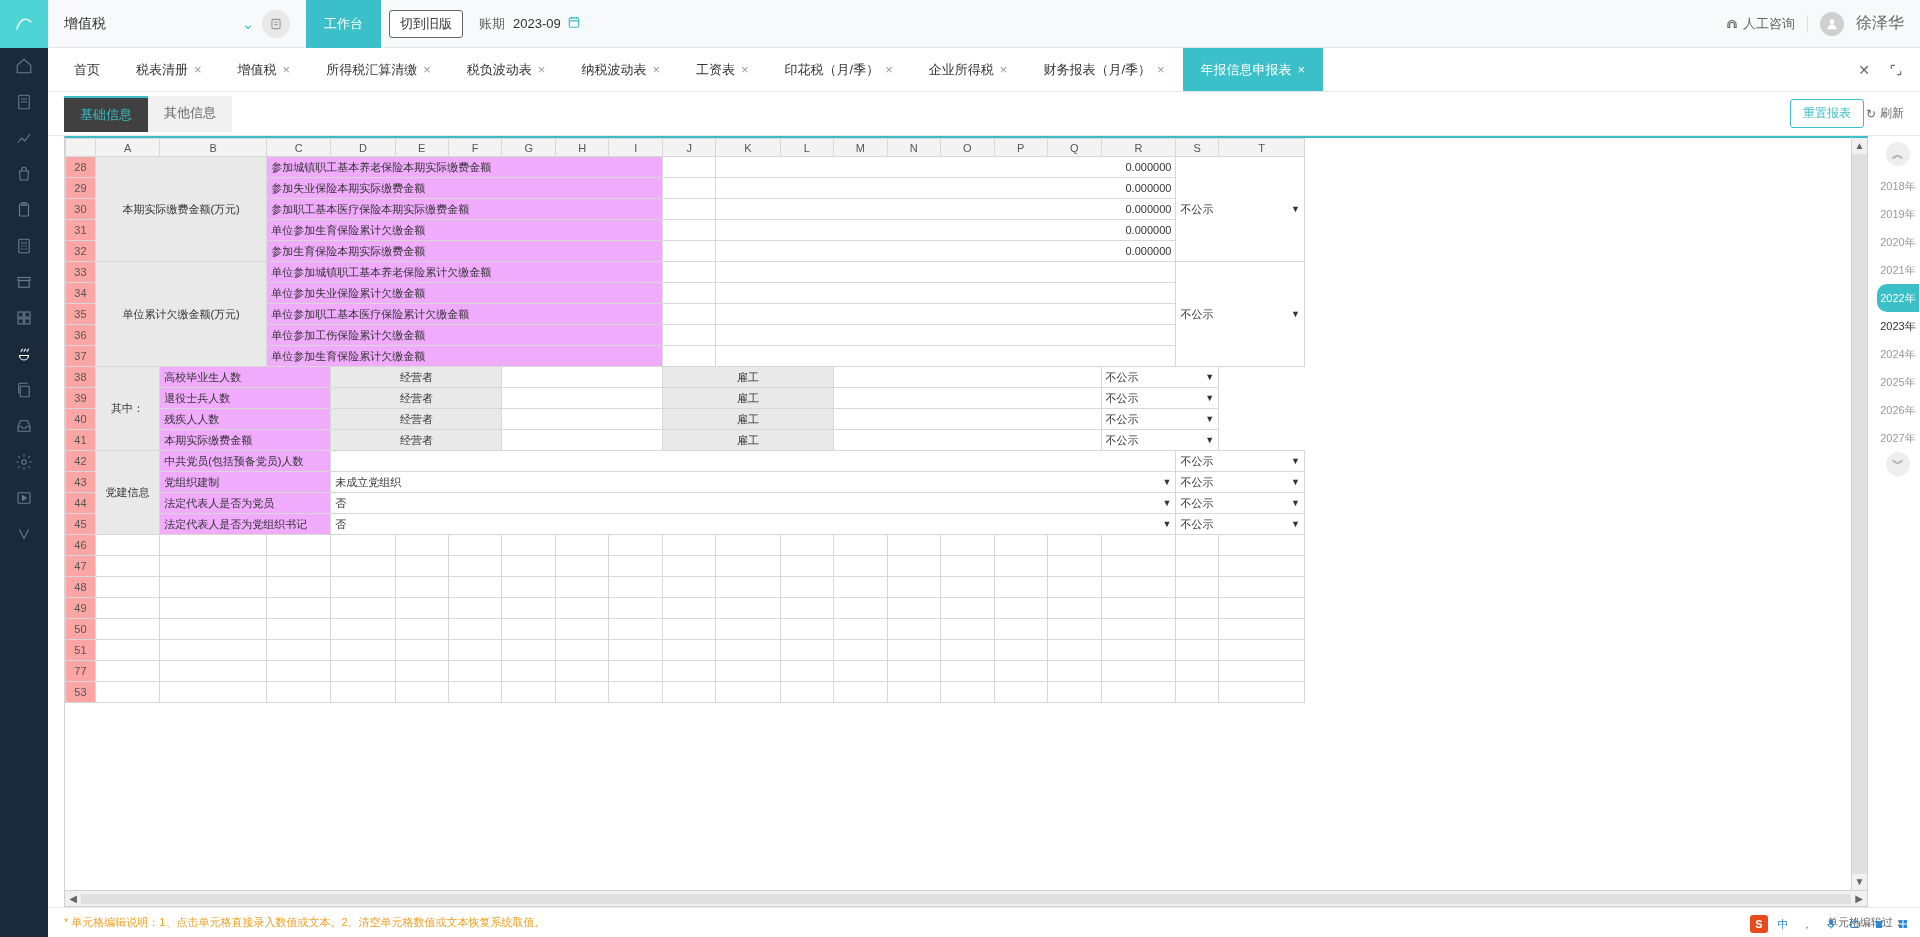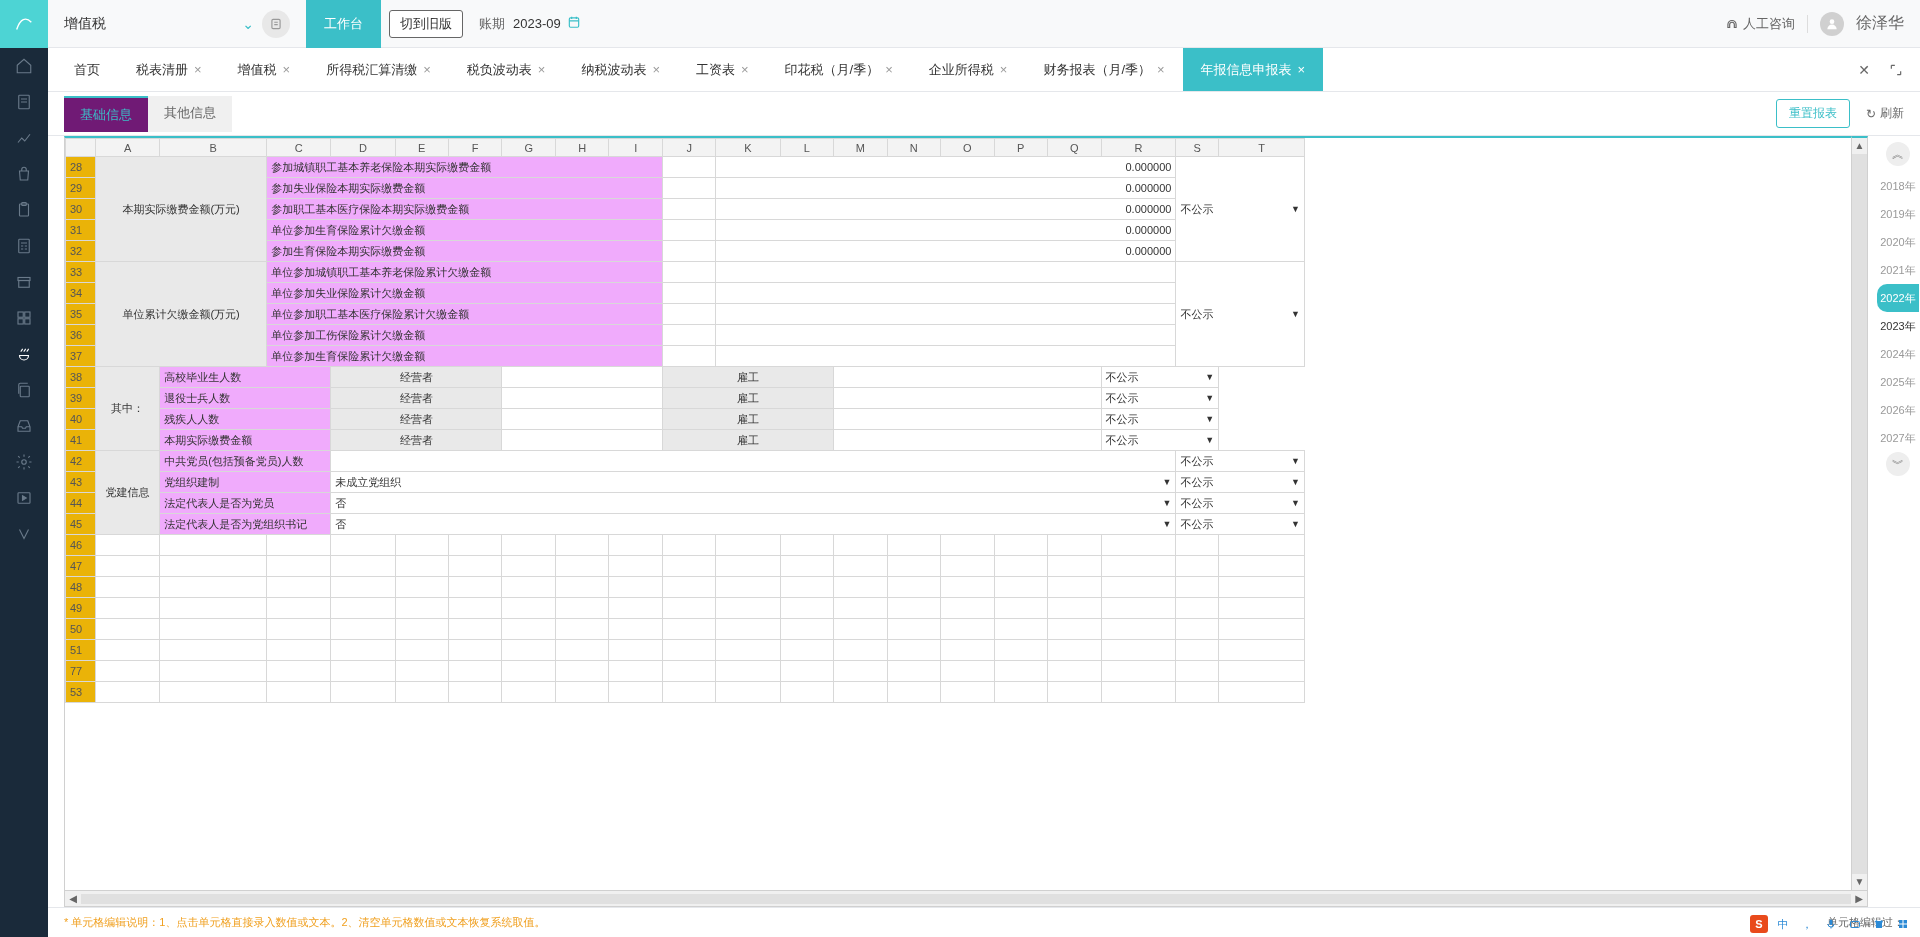--- a/index.html
+++ b/index.html
@@ -29,32 +29,32 @@
 .tabs { height: 44px; display: flex; align-items: stretch; border-bottom: 1px solid #e5e7eb; background: #fff; padding-left: 8px; }
 .tab { padding: 0 18px; display: flex; align-items: center; gap: 6px; font-size: 13px; color: #333; cursor: pointer; white-space: nowrap; }
 .tab.active { background: #3bbfc8; color: #fff; }
 .tab-close { color: #999; font-size: 13px; }
 .tab.active .tab-close { color: #fff; }
 .tabs-actions { margin-left: auto; display: flex; align-items: center; padding-right: 8px; }
 .tabs-actions .icon-btn { width: 32px; height: 32px; display: flex; align-items: center; justify-content: center; color: #666; cursor: pointer; font-size: 14px; }
 .subtabs-row { height: 44px; display: flex; align-items: center; border-bottom: 1px solid #e5e7eb; padding: 0 16px; }
 .subtabs { display: flex; }
 .subtab { padding: 8px 16px; font-size: 13px; cursor: pointer; color: #666; background: #f0f0f0; }
-.subtab.active { background: #701a75; color: #3bbfc8; border-top: 2px solid #3bbfc8; }
-.subtabs-right { margin-left: auto; display: flex; align-items: center; gap: 16px; }
+.subtab.active { background: #404040; color: #3bbfc8; border-top: 2px solid #3bbfc8; }
+.subtabs-right { margin-left: auto; display: flex; align-items: center; gap: 2px; }
 .btn-reset { border: 1px solid #3bbfc8; color: #3bbfc8; background: #fff; padding: 5px 12px; border-radius: 3px; cursor: pointer; font-size: 12px; }
 .refresh-link { display: flex; align-items: center; gap: 4px; color: #666; cursor: pointer; font-size: 12px; }
 .content { flex: 1; position: relative; display: flex; min-height: 0; }
 .sheet-area { flex: 1; display: flex; flex-direction: column; min-width: 0; padding-left: 16px; padding-right: 8px; }
 .sheet-scroll { flex: 1; overflow: auto; border: 1px solid #d0d0d0; border-top: 2px solid #3bbfc8; position: relative; }
 table.sheet { border-collapse: collapse; table-layout: fixed; width: 1240px; }
 table.sheet th, table.sheet td { border: 1px solid #d8d8d8; height: 21px; font-size: 11px; padding: 0 4px; white-space: nowrap; overflow: hidden; }
 table.sheet thead th { background: #f3f3f3; font-weight: normal; color: #555; text-align: center; height: 18px; }
 table.sheet thead th:first-child { width: 28px; background: #f3f3f3; }
-.row-hdr { background: #eab308; text-align: left; color: #555; width: 28px; }
+.row-hdr { background: #fca5a5; text-align: center; color: #555; width: 28px; }
 .cell-label { background: #e9e9e9; text-align: center; }
 .cell-label-left { background: #f0abfc; text-align: left; }
 .cell-val-right { text-align: right; }
 .cell-dd { position: relative; }
 .cell-dd .caret { position: absolute; right: 4px; top: 50%; transform: translateY(-50%); color: #333; font-size: 9px; }
 .hscroll-bar { height: 16px; border: 1px solid #d0d0d0; border-top: none; background: #f0f0f0; display: flex; align-items: center; }
 .hscroll-bar .arrow { width: 16px; text-align: center; color: #666; font-size: 10px; cursor: pointer; }
 .hscroll-bar .track { flex: 1; height: 10px; background: #e0e0e0; position: relative; }
 .vscroll { width: 16px; background: #f0f0f0; border: 1px solid #d0d0d0; border-left: none; border-top: 2px solid #3bbfc8; display: flex; flex-direction: column; }
 .vscroll .arrow { height: 16px; text-align: center; color: #666; font-size: 10px; cursor: pointer; line-height: 16px; }

